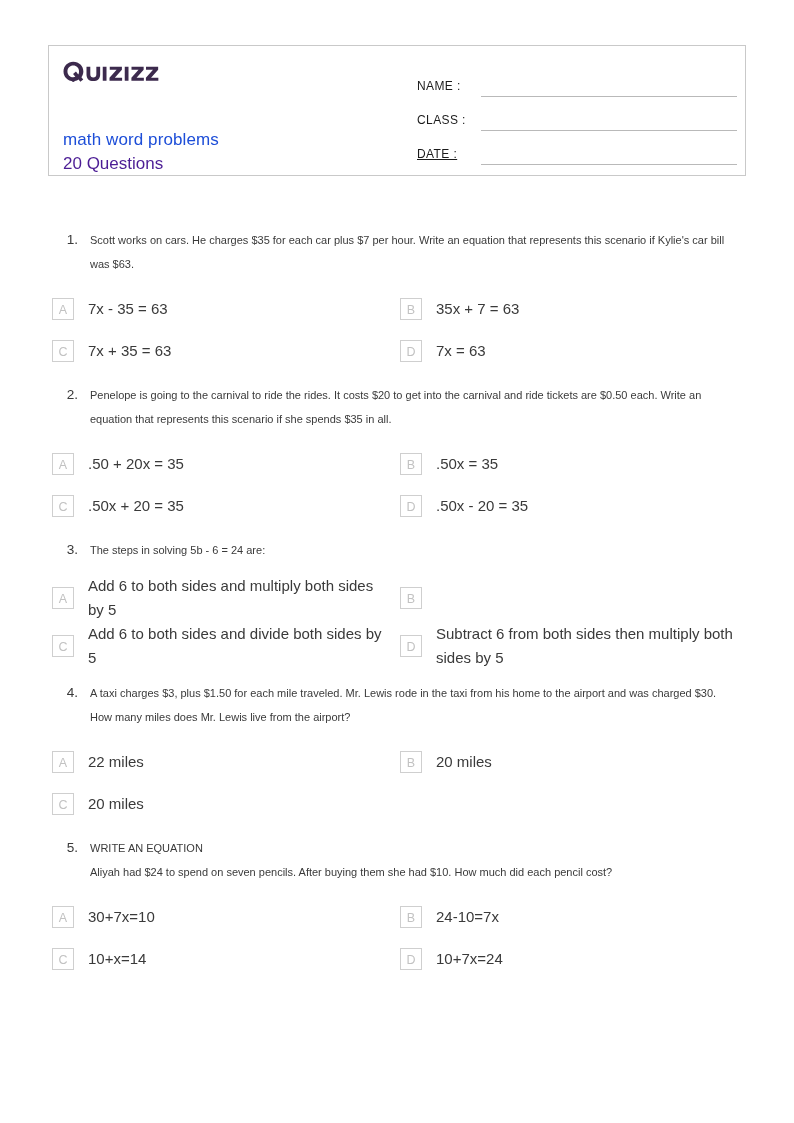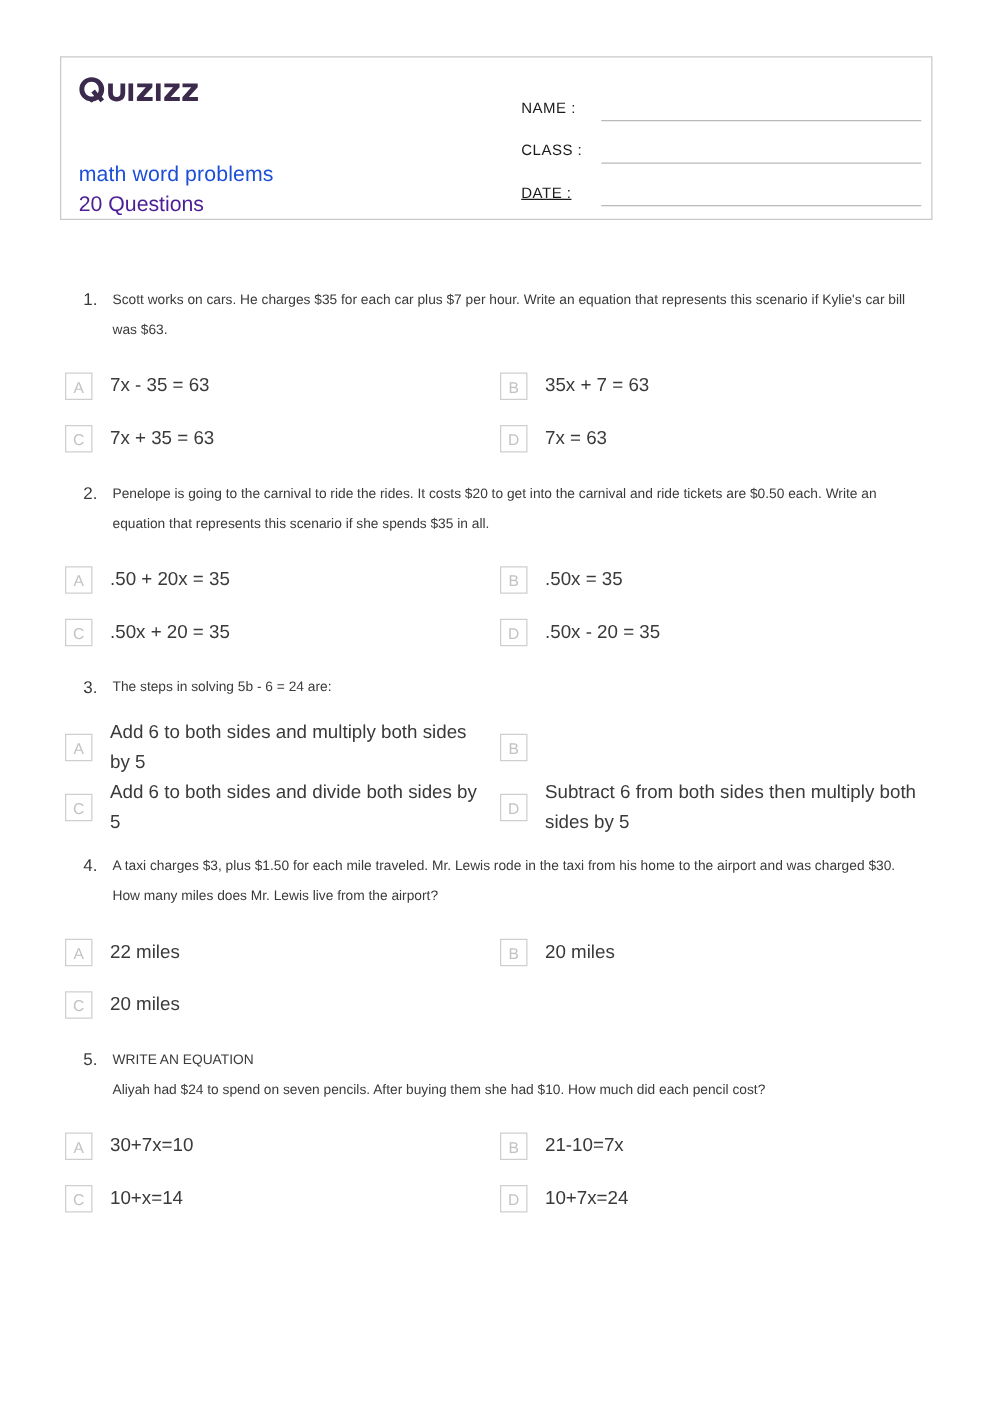--- a/index.html
+++ b/index.html
@@ -311,21 +311,21 @@
           <span class="line2">Aliyah had $24 to spend on seven pencils. After buying them she had $10. How much did each pencil cost?</span>
         </div>
       </div>
       <div class="options">
         <div class="option col-a">
           <span class="opt-letter">A</span>
           <span class="opt-text">30+7x=10</span>
         </div>
         <div class="option col-b">
           <span class="opt-letter">B</span>
-          <span class="opt-text">21-10=7x</span>
+          <span class="opt-text">24-10=7x</span>
         </div>
         <div class="option col-a">
           <span class="opt-letter">C</span>
           <span class="opt-text">10+x=14</span>
         </div>
         <div class="option col-b">
           <span class="opt-letter">D</span>
           <span class="opt-text">10+7x=24</span>
         </div>
       </div>

